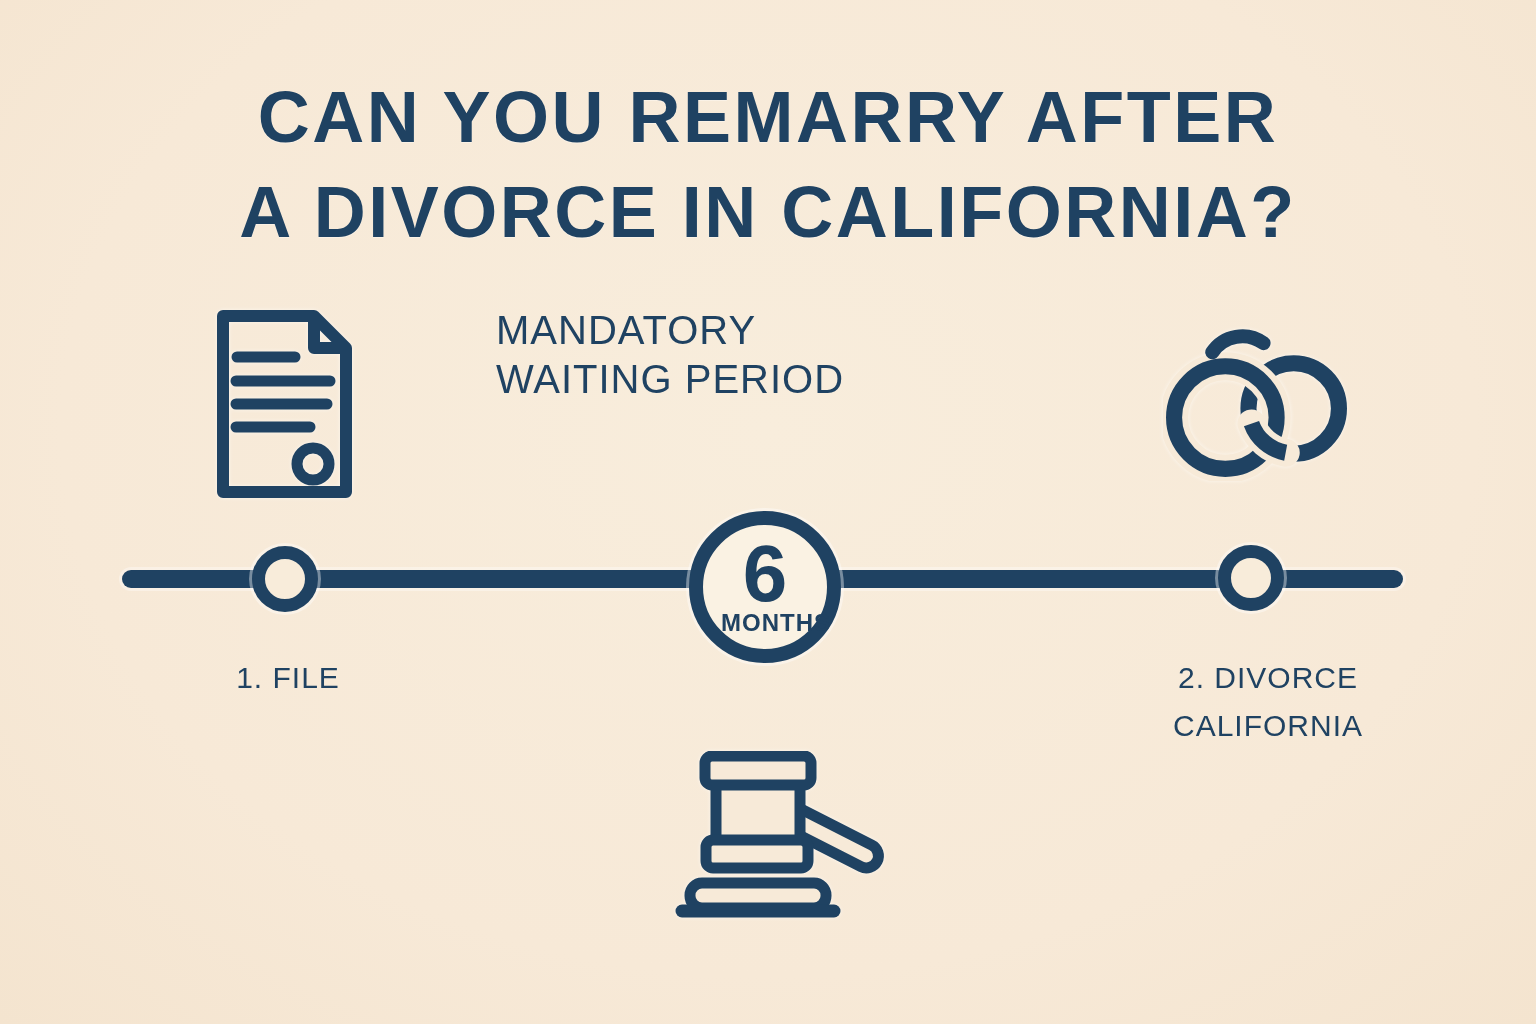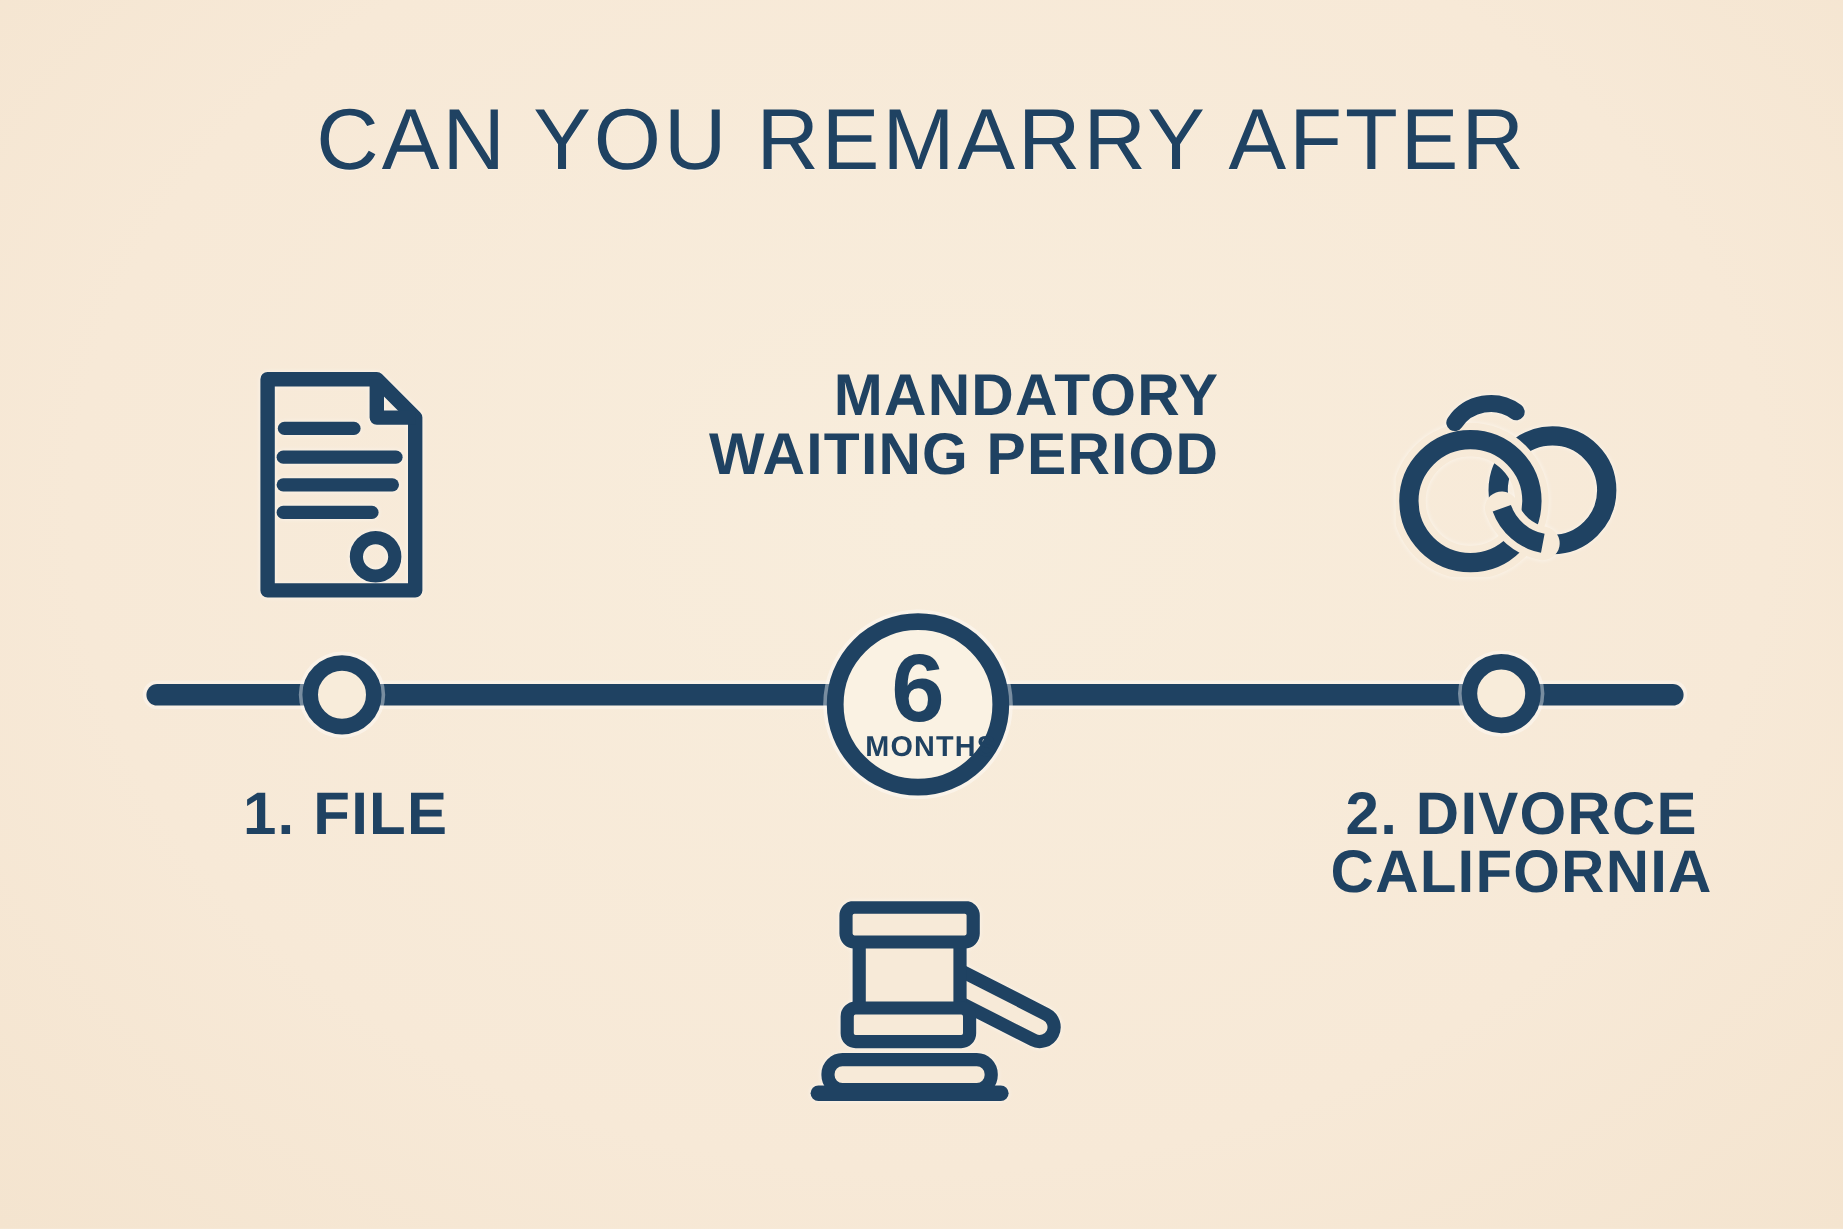--- a/index.html
+++ b/index.html
@@ -17,37 +17,37 @@
   }
 
   
   .title {
     position: absolute;
     top: 70px;
     left: 0;
     width: 100%;
     text-align: center;
     font-size: 72px;
-    font-weight: 400;
+    font-weight: 700;
     line-height: 95px;
     letter-spacing: 2.5px;
     color: #1f4262;
     text-shadow: 0 1px 0 rgba(255,255,255,0.35);
   }
   .title span { display: block; }
 
   
   .note {
     position: absolute;
     top: 306px;
     left: 496px;
     width: 520px;
-    text-align: right;
-    font-size: 49px;
-    font-weight: 700;
+    text-align: left;
+    font-size: 40px;
+    font-weight: 400;
     line-height: 49px;
     letter-spacing: 1px;
     color: #1f4262;
   }
   .note span { display: block; }
 
   
   .timeline-line {
     position: absolute;
     left: 122px;
@@ -100,22 +100,22 @@
     color: #1f4262;
     margin-left: 22px;
   }
 
   
   .step-label {
     position: absolute;
     top: 654px;
     width: 440px;
     text-align: center;
-    font-size: 50px;
-    font-weight: 700;
+    font-size: 30px;
+    font-weight: 400;
     line-height: 48px;
     letter-spacing: 1px;
     color: #1f4262;
   }
   .step-label span { display: block; }
   .step-left  { left: 68px; }
   .step-right { left: 1048px; }
 
   
   .icon-svg {
@@ -126,20 +126,21 @@
   .rings-icon { left: 1163px; top: 328px; }
   .gavel-icon { left: 673px;  top: 751px; }
 </style>
 </head>
 <body>
 
 <div class="canvas">
 
   <h1 class="title">
     <span>CAN YOU REMARRY AFTER</span>
+    <span>A DIVORCE IN CALIFORNIA?</span>
   </h1>
 
   <svg class="icon-svg doc-icon" width="151" height="192" viewBox="0 0 151 192" fill="none">
     <path d="M17,7 H108 L140,39 V183 H17 Z" stroke="#1f4262" stroke-width="12" stroke-linejoin="round"></path>
     <path d="M108,7 V39 H140" stroke="#1f4262" stroke-width="12" stroke-linejoin="round"></path>
     <path d="M31,48 H89" stroke="#1f4262" stroke-width="11" stroke-linecap="round"></path>
     <path d="M30,72 H124" stroke="#1f4262" stroke-width="11" stroke-linecap="round"></path>
     <path d="M30,95 H121" stroke="#1f4262" stroke-width="11" stroke-linecap="round"></path>
     <path d="M30,118 H104" stroke="#1f4262" stroke-width="11" stroke-linecap="round"></path>
     <circle cx="107" cy="155" r="16" stroke="#1f4262" stroke-width="11"></circle>

